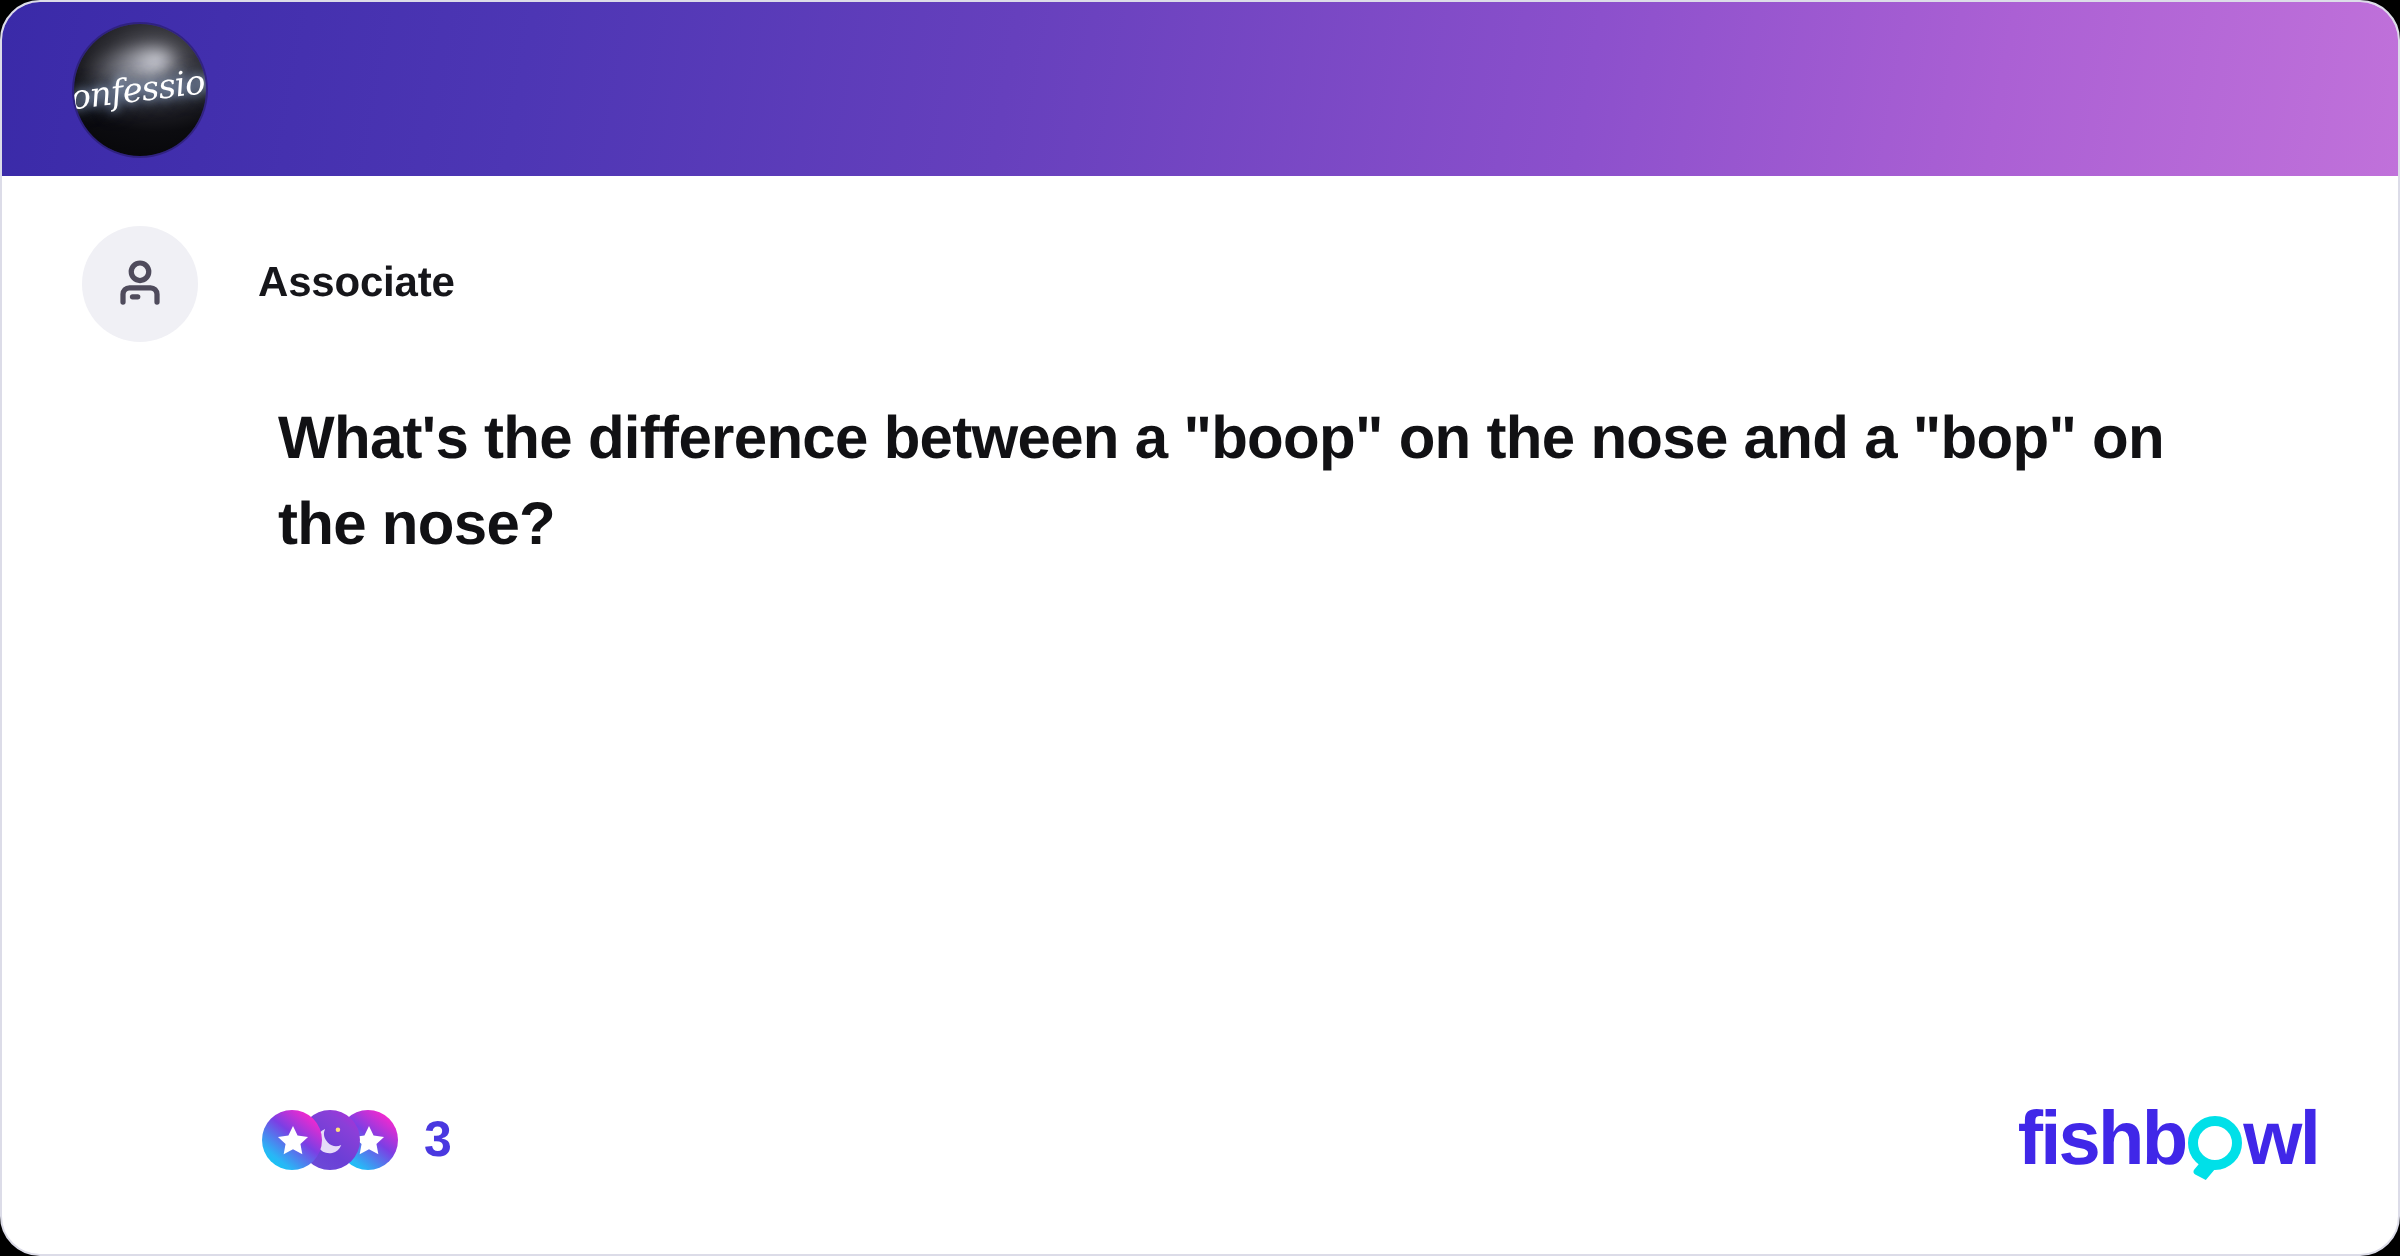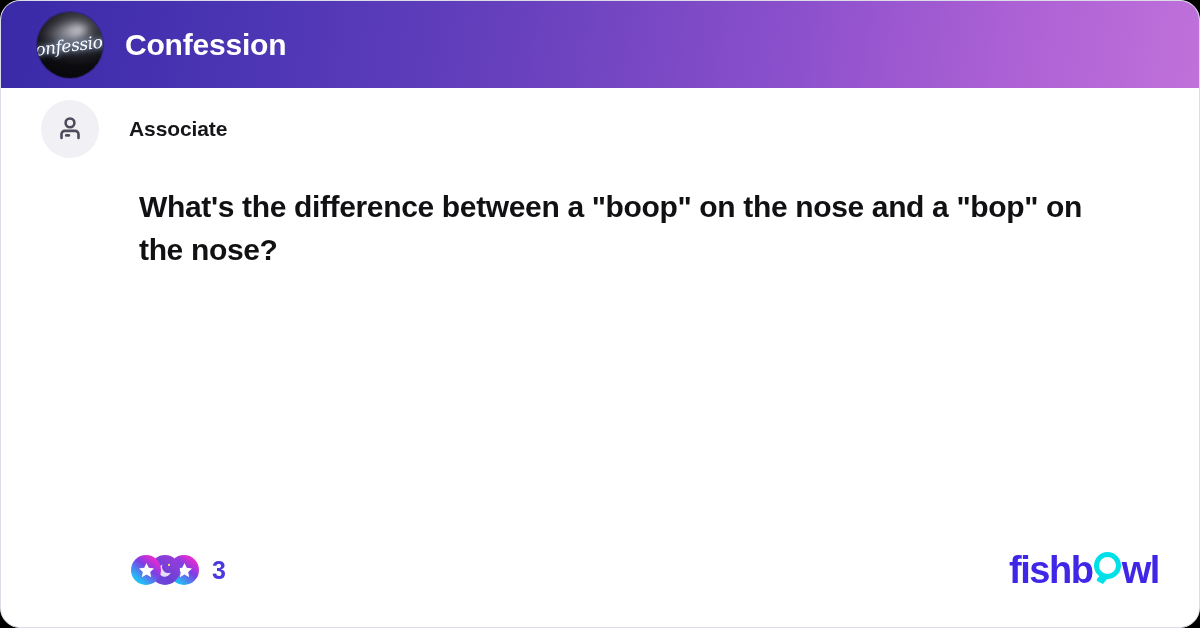--- a/index.html
+++ b/index.html
@@ -78,21 +78,21 @@
     font-size: 30px;
     font-weight: bold;
     letter-spacing: -0.2px;
     line-height: 1;
   }
 
   
   .body {
     flex: 1 1 auto;
     position: relative;
-    padding: 12px 40px 0 40px;
+    padding: 25px 40px 0 40px;
   }
 
   .author-row {
     display: flex;
     align-items: center;
     height: 58px;
   }
 
   .user-avatar {
     width: 58px;
@@ -159,21 +159,21 @@
   .reaction-count {
     margin-left: 13px;
     font-size: 25px;
     font-weight: bold;
     color: #4a38e0;
     letter-spacing: 0;
   }
 
   .fishbowl-logo {
     display: flex;
-    align-items: flex-start;
+    align-items: center;
     font-size: 38px;
     font-weight: bold;
     letter-spacing: -1.4px;
     color: #4027e8;
     line-height: 1;
   }
   .fishbowl-logo .seg { display: inline-block; }
   .fishbowl-logo .bubble-o {
     display: inline-block;
     position: relative;
@@ -204,21 +204,20 @@
 </head>
 <body>
 
 <div class="card">
 
   <div class="header">
     <div class="brand-avatar">
       <div class="streak"></div>
       <div class="script">onfession</div>
     </div>
-    <div class="brand-title">Confession</div>
   </div>
 
   <div class="body">
 
     <div class="author-row">
       <div class="user-avatar">
         <span>
           <svg width="30" height="30" viewBox="0 0 24 24" fill="none" stroke="#4f4b5c" stroke-width="2.1" stroke-linecap="round" stroke-linejoin="round">
             <circle cx="12" cy="7.1" r="3.5"></circle>
             <path d="M5.2 19.2v-3.1a2.6 2.6 0 0 1 2.6-2.6h8.4a2.6 2.6 0 0 1 2.6 2.6v3.1"></path>

